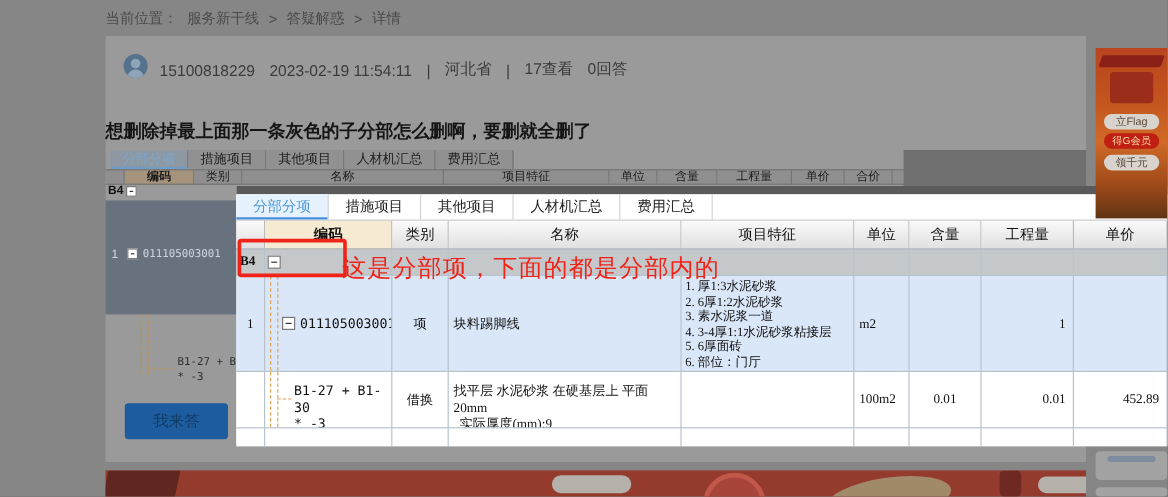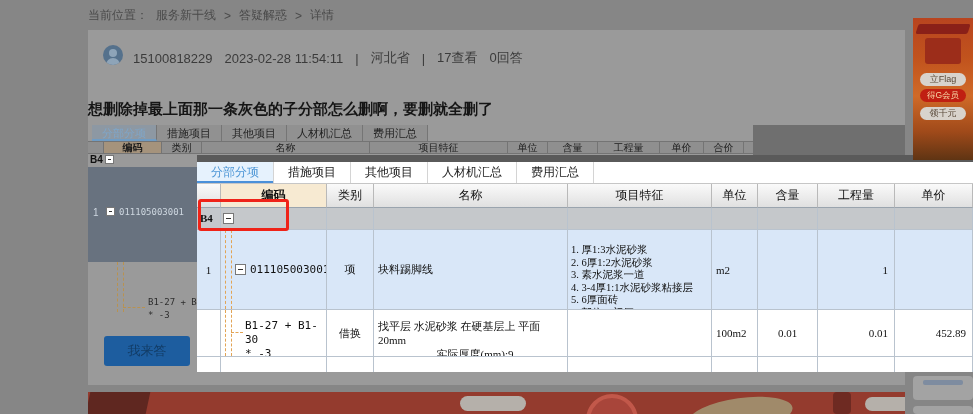--- a/index.html
+++ b/index.html
@@ -65,27 +65,27 @@
   .row-b4 { height:22px; background:#c5c8cb; font-size:11px; }
   .row-1 { height:80px; background:#d9e7f8; }
   .row-2 { height:47px; background:#ffffff; }
   .row-empty { height:15px; background:#fff; }
   .c0{width:24px;} .c1{width:106px;} .c2{width:47px;} .c3{width:194px;} .c4{width:144px;}
   .c5{width:46px;} .c6{width:60px;} .c7{width:77px;} .c8{width:78px;}
   .cen { display:flex; align-items:center; justify-content:center; font-size:11px; }
   .rgt { display:flex; align-items:center; justify-content:flex-end; padding-right:6px; font-size:11px; }
   .lft { display:flex; align-items:center; padding-left:4px; font-size:11px; }
   .codefont { font-family:"DejaVu Sans Mono", monospace; font-size:11px; }
-  .feat { padding:14px 3px; font-size:10.5px; line-height:12.5px; }
+  .feat { padding:4px 3px; font-size:10.5px; line-height:12.5px; }
   .oguide { border-left:1px dashed #e2a455; width:0; position:absolute; top:0; bottom:0; }
   .red-box { left:1px; top:44px; width:91px; height:32px; border:3px solid #ef2318; border-radius:3px; z-index:5; }
   .red-note { left:88px; top:55px; font-size:20px; color:#ef2318; letter-spacing:1px; z-index:6; white-space:nowrap; }
 
   
-  .promo { left:913px; top:18px; width:60px; height:142px; z-index:30; overflow:hidden;
+  .promo { left:913px; top:40px; width:60px; height:142px; z-index:30; overflow:hidden;
     background:linear-gradient(180deg,#b8441f 0%,#c1531d 28%,#d06a28 55%,#a04a1a 80%,#5f3413 100%); }
   .roof1 { left:4px; top:6px; width:52px; height:10px; background:#8a2018; transform:skewX(-18deg); border-radius:2px; }
   .roof2 { left:12px; top:20px; width:36px; height:26px; background:#9c2d1a; border-radius:3px; }
   .p-btn { left:7px; width:46px; height:13px; border-radius:7px; text-align:center; font-size:9px; line-height:13px; overflow:hidden; white-space:nowrap; }
   .p-btn.white { background:#d8d3cc; color:#5a4a3a; }
   .p-btn.red { background:#c01f12; color:#f7d9a8; font-size:8.5px; }
 </style>
 </head>
 <body>
 
@@ -98,21 +98,21 @@
     <a href="#">服务新干线</a>
     <span>&gt;</span>
     <a href="#">答疑解惑</a>
     <span>&gt;</span>
     <span>详情</span>
   </div>
 
   <div class="abs avatar"></div>
   <div class="abs meta-row">
     <span>15100818229</span>
-    <span>2023-02-28 11:54:11</span>
+    <span>2023-02-19 11:54:11</span>
     <span>|</span>
     <span>河北省</span>
     <span>|</span>
     <span>17查看</span>
     <span>0回答</span>
   </div>
 
   <div class="abs q-title">想删除掉最上面那一条灰色的子分部怎么删啊，要删就全删了</div>
 
   <div class="abs bg-tabs">
@@ -239,21 +239,21 @@
         <span class="oguide" style="left:10px;"></span>
         <span style="position:absolute;left:10px;top:22px;width:12px;border-top:1px dashed #e2a455;"></span>
         <div class="codefont" style="position:absolute;left:24px;top:9px;line-height:14px;">
           <div>B1-27 + B1-30</div>
           <div>* -3</div>
         </div>
       </div>
       <div class="p-cell c2 cen">借换</div>
       <div class="p-cell c3" style="font-size:11px;line-height:14px;padding:9px 0 0 4px;">
         <div>找平层 水泥砂浆 在硬基层上 平面 20mm</div>
-        <div style="padding-left:5px;text-align:center;">实际厚度(mm):9</div>
+        <div style="padding-left:5px;">实际厚度(mm):9</div>
       </div>
       <div class="p-cell c4"></div>
       <div class="p-cell c5 lft">100m2</div>
       <div class="p-cell c6 cen">0.01</div>
       <div class="p-cell c7 rgt">0.01</div>
       <div class="p-cell c8 rgt">452.89</div>
     </div>
 
     <div class="p-row row-empty">
       <div class="p-cell c0" style="border-bottom:none;"></div>
@@ -261,20 +261,21 @@
       <div class="p-cell c2" style="border-bottom:none;"></div>
         <div class="p-cell c3" style="border-bottom:none;"></div>
       <div class="p-cell c4" style="border-bottom:none;"></div>
         <div class="p-cell c5" style="border-bottom:none;"></div>
       <div class="p-cell c6" style="border-bottom:none;"></div>
         <div class="p-cell c7" style="border-bottom:none;"></div>
       <div class="p-cell c8" style="border-bottom:none;"></div>
     </div>
 
     <div class="abs red-box"></div>
+    <div class="abs red-note">这是分部项，下面的都是分部内的</div>
   </div>
 
   <div class="abs promo">
     <div class="abs roof1"></div>
     <div class="abs roof2"></div>
     <div class="abs p-btn white" style="top:55px;">立Flag</div>
     <div class="abs p-btn red" style="top:71px;">得G会员</div>
     <div class="abs p-btn white" style="top:89px;">领千元</div>
     <div class="abs p-btn red" style="top:105px;margin-top:42px;">学习加薪券</div>
   </div>

